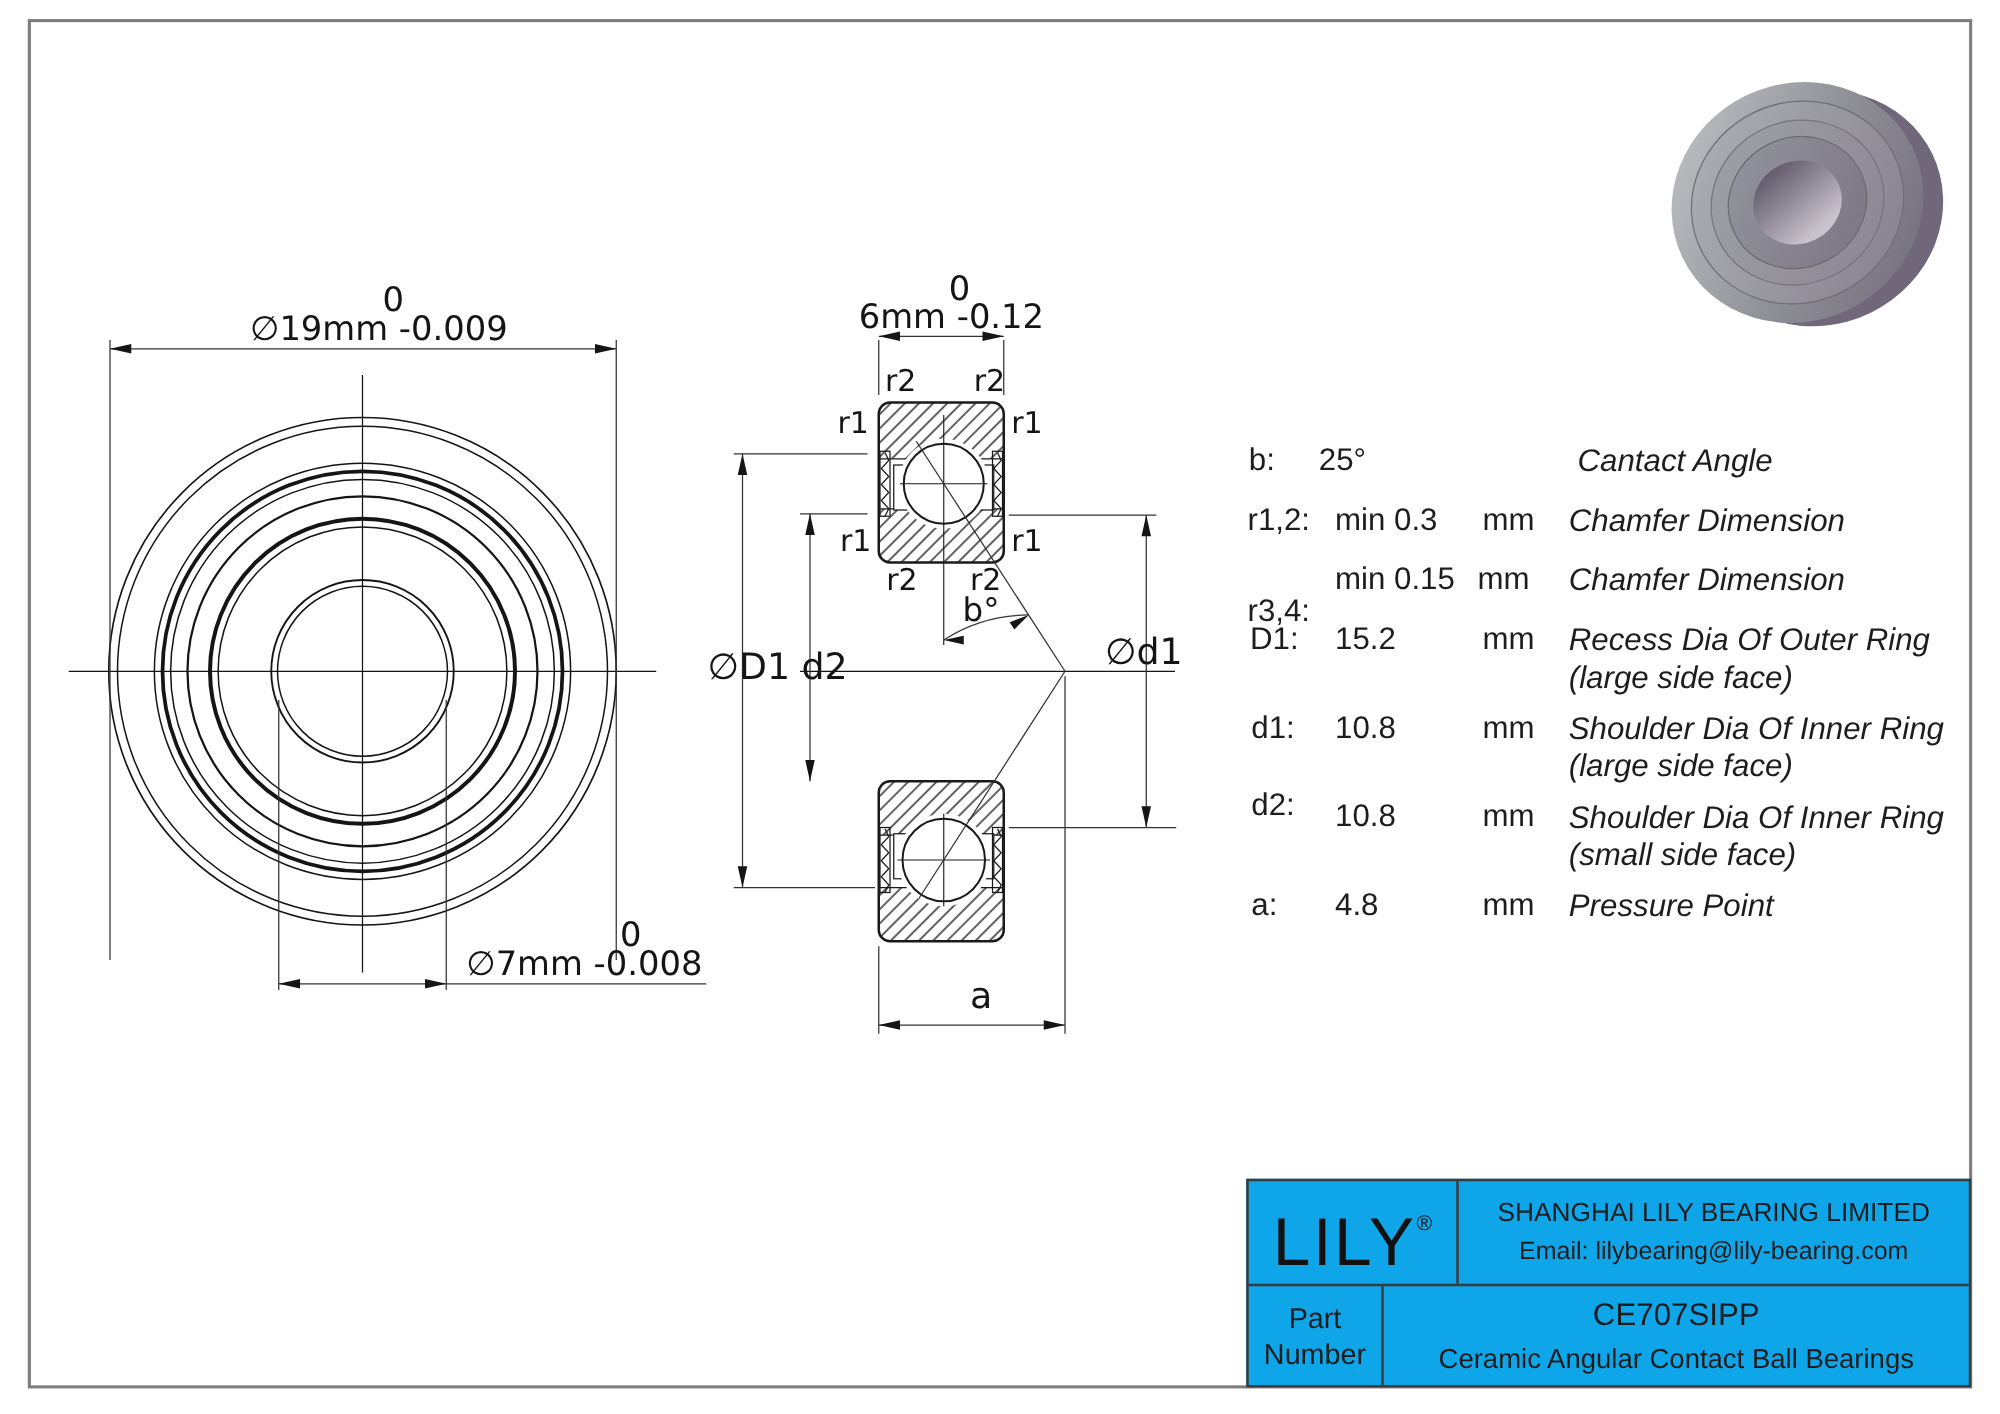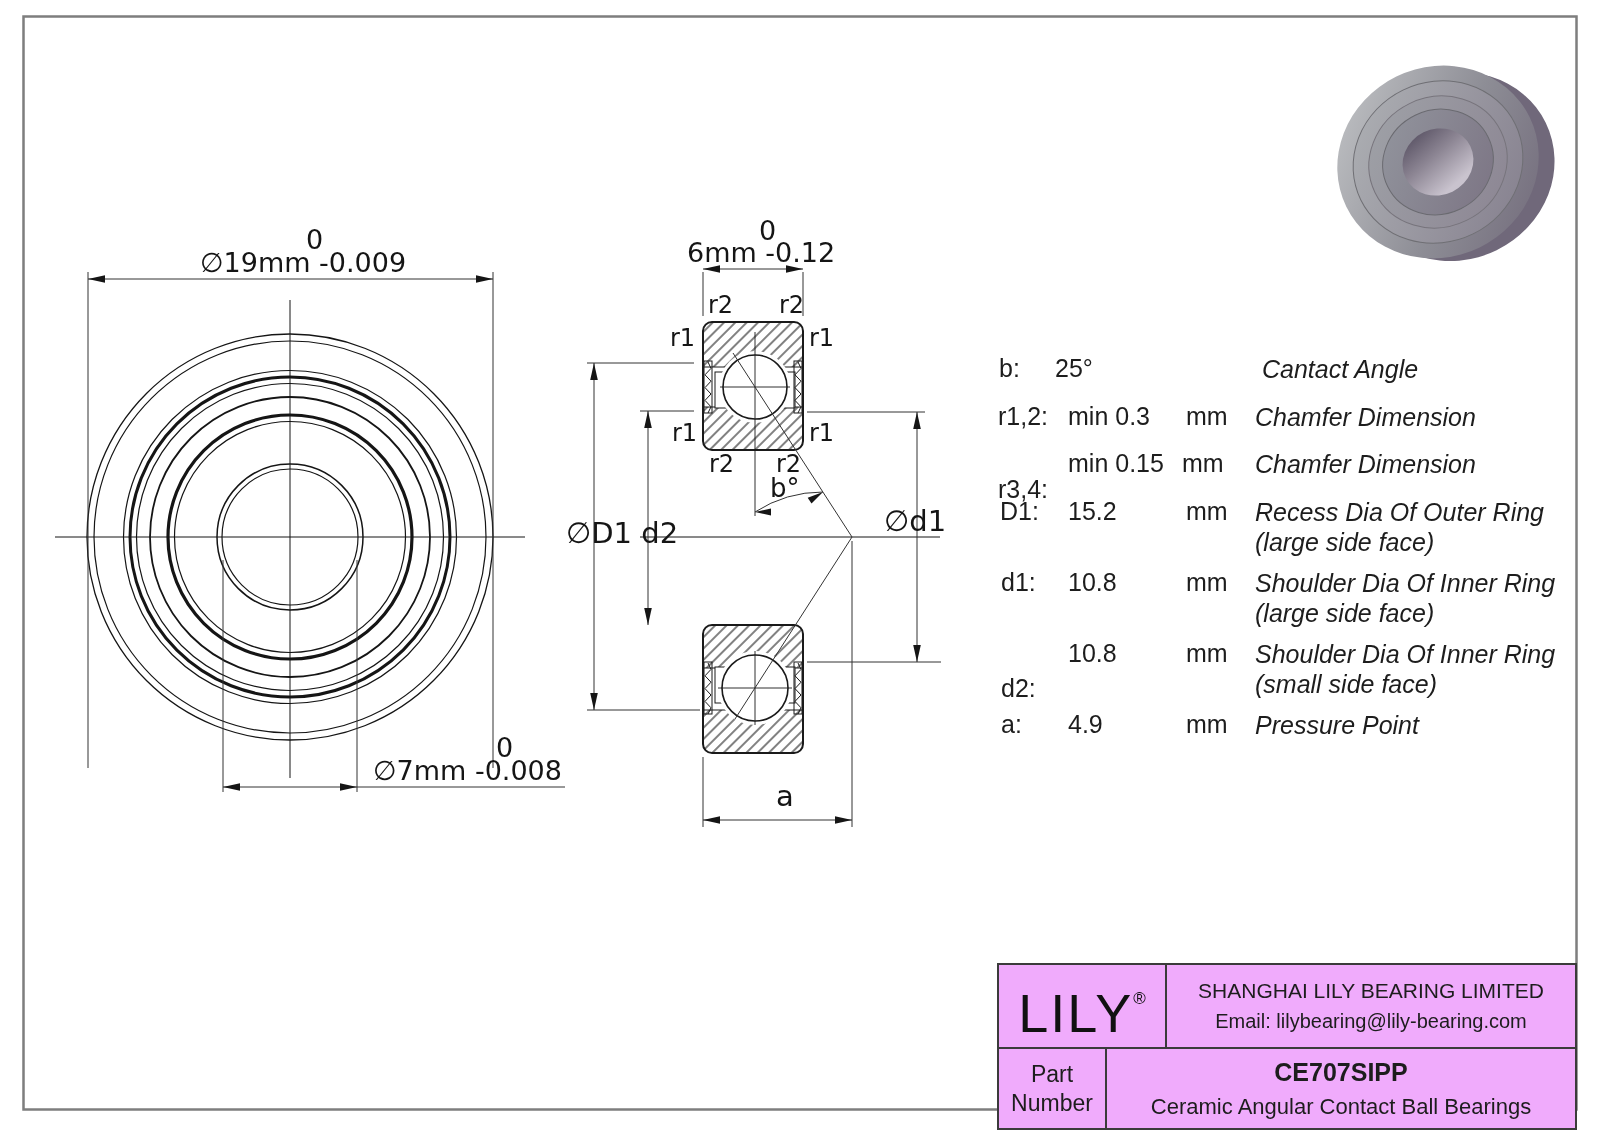--- a/index.html
+++ b/index.html
@@ -8,34 +8,34 @@
   svg{position:absolute;left:0;top:0;}
   .dwg-text{font-family:"DejaVu Sans", sans-serif;fill:#151515;}
   .t27{font-size:27px;}
   .t24{font-size:24px;}
   .t26{font-size:26px;}
   .t29{font-size:29px;}
   .abs{position:absolute;white-space:nowrap;}
   .spec-label,.spec-value,.spec-unit{font-size:25px;}
   .spec-desc{font-size:25px;line-height:30px;font-style:italic;}
   .tb{position:absolute;left:997px;top:943px;width:580px;height:167px;
-      border:2px solid #3b3b3b;box-sizing:border-box;background:#f0abfc;margin-top:20px;}
+      border:2px solid #3b3b3b;box-sizing:border-box;background:#0ea5e9;}
   .tb-row1{display:flex;height:84px;border-bottom:2px solid #3b3b3b;box-sizing:border-box;}
   .tb-row2{display:flex;height:79px;}
   .tb-cell{display:flex;flex-direction:column;align-items:center;justify-content:center;box-sizing:border-box;}
   .tb-logo-cell{width:168px;border-right:2px solid #3b3b3b;}
   .tb-company-cell{flex:1;}
   .tb-part-label-cell{width:108px;border-right:2px solid #3b3b3b;}
   .tb-part-cell{flex:1;}
   .logo-text{font-size:54px;letter-spacing:2px;color:#111;line-height:54px;}
   .logo-reg{font-size:17px;vertical-align:28px;letter-spacing:0;}
   .company-line{font-size:21px;margin-bottom:7px;}
   .email-line{font-size:20px;}
   .part-label{font-size:23px;line-height:29px;text-align:center;}
-  .part-number{font-size:25px;margin-bottom:7px;font-weight:bold;}
+  .part-number{font-size:25px;margin-bottom:7px;}
   .part-desc{font-size:22px;}
 </style>
 </head>
 <body>
 
 <div id="sheet">
 
   <svg width="1600" height="1131" viewBox="0 0 1600 1131">
     <defs>
       <pattern id="hatch" width="8" height="8" patternUnits="userSpaceOnUse" patternTransform="rotate(45)">
@@ -255,30 +255,30 @@
     </div>
 
     <span class="abs spec-label" style="left:1001px;top:568px">d1:</span>
     <span class="abs spec-value" style="left:1068px;top:568px">10.8</span>
     <span class="abs spec-unit" style="left:1186px;top:568px">mm</span>
     <div class="abs spec-desc" style="left:1255px;top:568px">
       <div>Shoulder Dia Of Inner Ring</div>
       <div>(large side face)</div>
     </div>
 
-    <span class="abs spec-label" style="left:1001px;top:674px">d2:</span>
+    <span class="abs spec-label" style="left:1001px;top:630px">d2:</span>
     <span class="abs spec-value" style="left:1068px;top:639px">10.8</span>
     <span class="abs spec-unit" style="left:1186px;top:639px">mm</span>
     <div class="abs spec-desc" style="left:1255px;top:639px">
       <div>Shoulder Dia Of Inner Ring</div>
       <div>(small side face)</div>
     </div>
 
     <span class="abs spec-label" style="left:1001px;top:710px">a:</span>
-    <span class="abs spec-value" style="left:1068px;top:710px">4.9</span>
+    <span class="abs spec-value" style="left:1068px;top:710px">4.8</span>
     <span class="abs spec-unit" style="left:1186px;top:710px">mm</span>
     <div class="abs spec-desc" style="left:1255px;top:710px">
       <div>Pressure Point</div>
     </div>
   </div>
 
   <div class="tb">
     <div class="tb-row1">
       <div class="tb-cell tb-logo-cell">
         <div class="logo-text"><span>LILY</span><span class="logo-reg">®</span></div>

